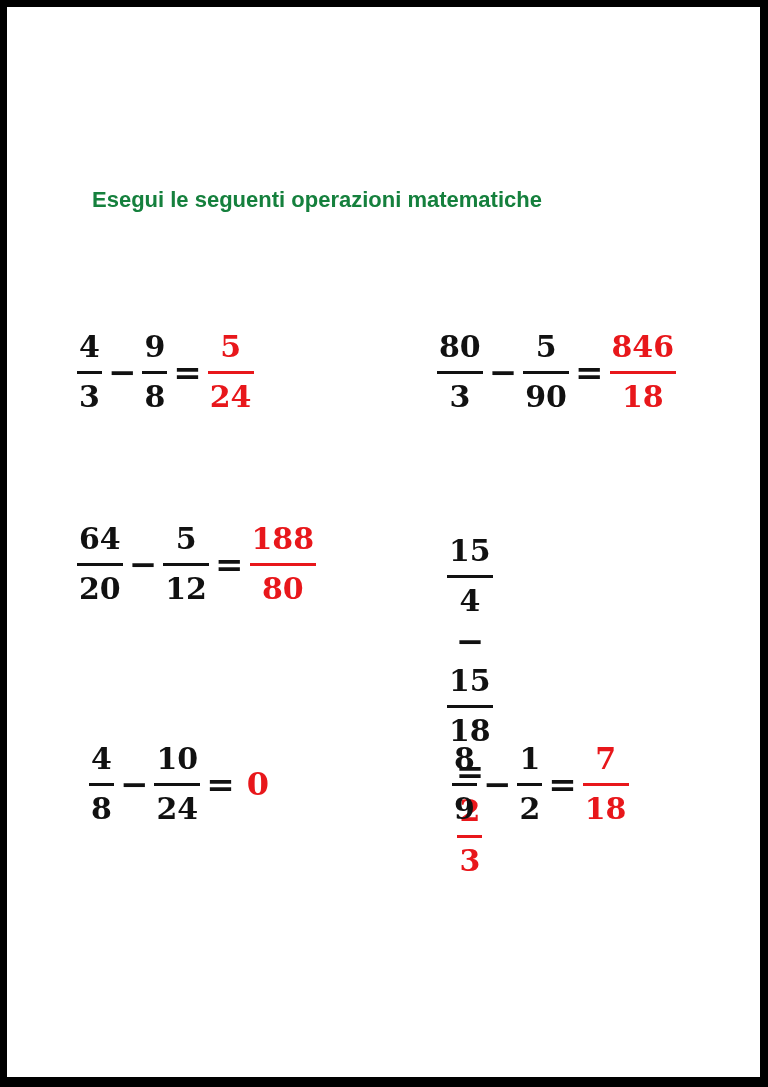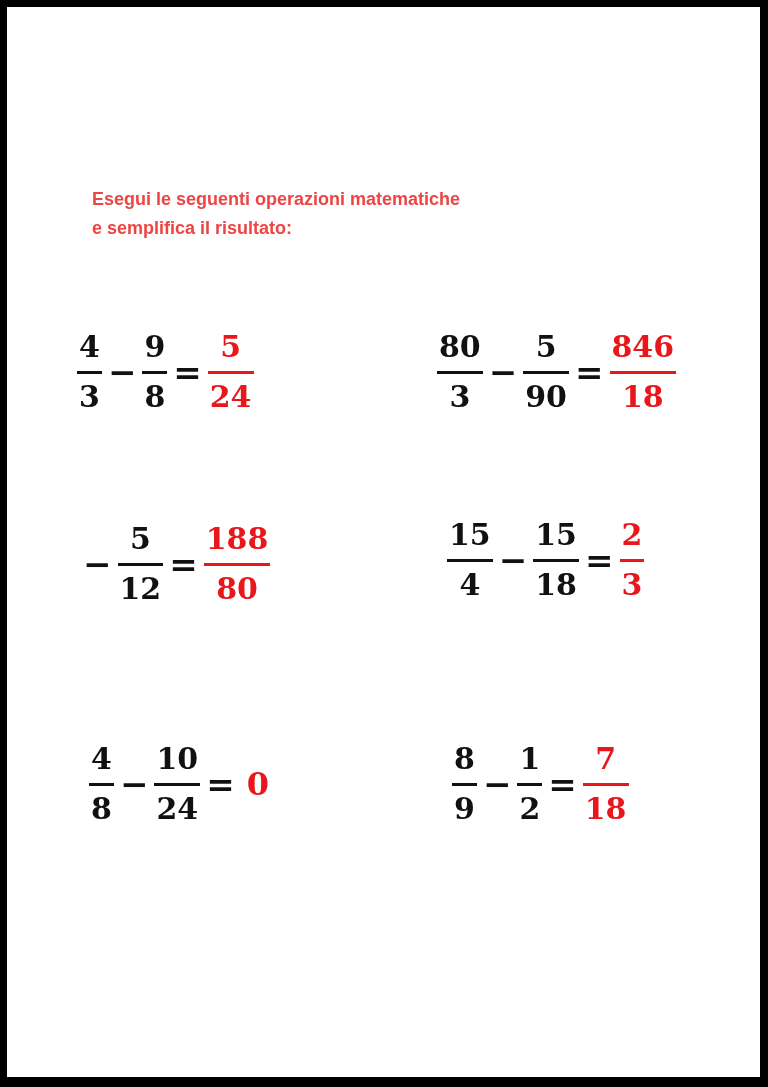--- a/index.html
+++ b/index.html
@@ -23,21 +23,21 @@
     transform: scaleX(0.95); transform-origin: left top;
   }
   .badge {
     position: absolute; left: 619px; top: 23px; width: 116px; height: 104px;
     border-radius: 50%; background: #FFC000; border: 1px solid #333;
     box-sizing: border-box; display: flex; align-items: center; justify-content: center;
     font-weight: bold; font-size: 44px; color: #000;
   }
   .instructions {
     position: absolute; left: 85px; top: 178px;
-    color: #ef4444; font-weight: bold; font-size: 18px; line-height: 29px;
+    color: #15803d; font-weight: bold; font-size: 22px; line-height: 29px; text-align: center;
   }
   .exercise {
     position: absolute; display: flex; align-items: center;
     font-family: "DejaVu Serif", serif; font-weight: bold; color: #111;
   }
   .frac {
     display: inline-flex; flex-direction: column; align-items: center;
     font-size: 30px; line-height: 40px;
   }
   .frac .num, .frac .den { padding: 0 2px; }
@@ -46,21 +46,20 @@
   .result { color: #E8171B; }
   .result-int { color: #E8171B; font-size: 32px; margin-left: 6px; }
 </style>
 </head>
 <body>
 
 <div class="page">
 
   <div class="instructions">
     <div>Esegui le seguenti operazioni matematiche</div>
-    <div>e semplifica il risultato:</div>
   </div>
 
   <div class="exercise" style="left:70px; top:320px;">
     <span class="frac">
         <span class="num">4</span>
         <span class="bar"></span>
         <span class="den">3</span>
       </span>
     <span class="op">−</span>
     <span class="frac">
@@ -90,35 +89,40 @@
       </span>
     <span class="op">=</span>
     <span class="frac result">
         <span class="num">846</span>
         <span class="bar"></span>
         <span class="den">18</span>
       </span>
   </div>
 
   <div class="exercise" style="left:70px; top:512px;">
+    <span class="frac">
+        <span class="num">64</span>
+        <span class="bar"></span>
+        <span class="den">20</span>
+      </span>
     <span class="op">−</span>
     <span class="frac">
         <span class="num">5</span>
         <span class="bar"></span>
         <span class="den">12</span>
       </span>
     <span class="op">=</span>
     <span class="frac result">
         <span class="num">188</span>
         <span class="bar"></span>
         <span class="den">80</span>
       </span>
   </div>
 
-  <div class="exercise" style="left:440px; top:508px;">
+  <div class="exercise" style="left:440px; top:524px;flex-direction:column;">
     <span class="frac">
         <span class="num">15</span>
         <span class="bar"></span>
         <span class="den">4</span>
       </span>
     <span class="op">−</span>
     <span class="frac">
         <span class="num">15</span>
         <span class="bar"></span>
         <span class="den">18</span>

